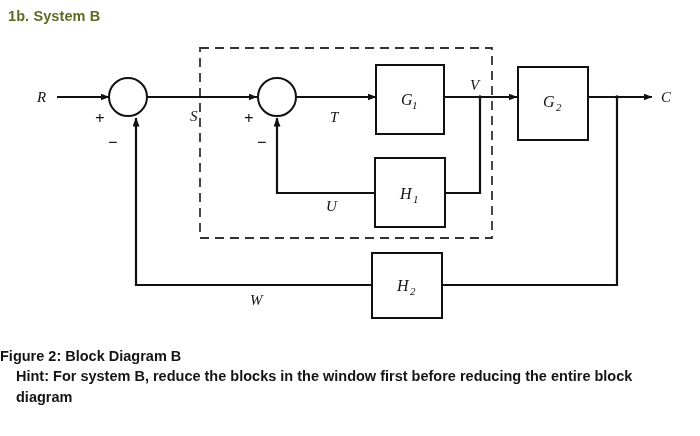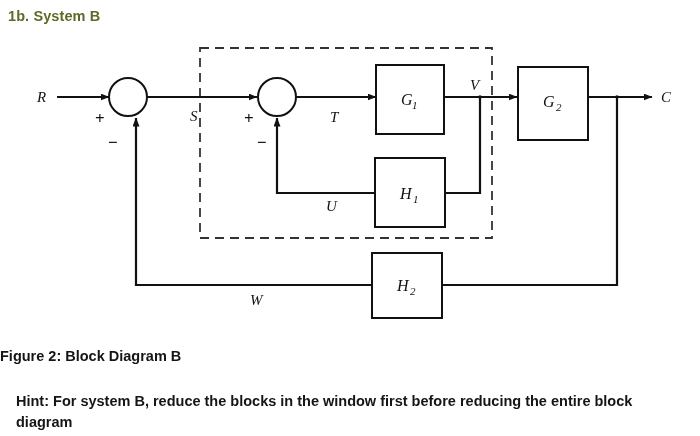--- a/index.html
+++ b/index.html
@@ -41,21 +41,21 @@
     left: 0;
     top: 348px;
     width: 700px;
     font-size: 14.5px;
     font-weight: bold;
     color: #151515;
   }
   .hint-text {
     position: absolute;
     left: 16px;
-    top: 391px;
+    top: 366px;
     width: 672px;
     font-size: 14.5px;
     line-height: 21px;
     font-weight: bold;
     color: #151515;
   }
   svg text.sig {
     font-family: "Liberation Serif", serif;
     font-style: italic;
     font-size: 15px;

